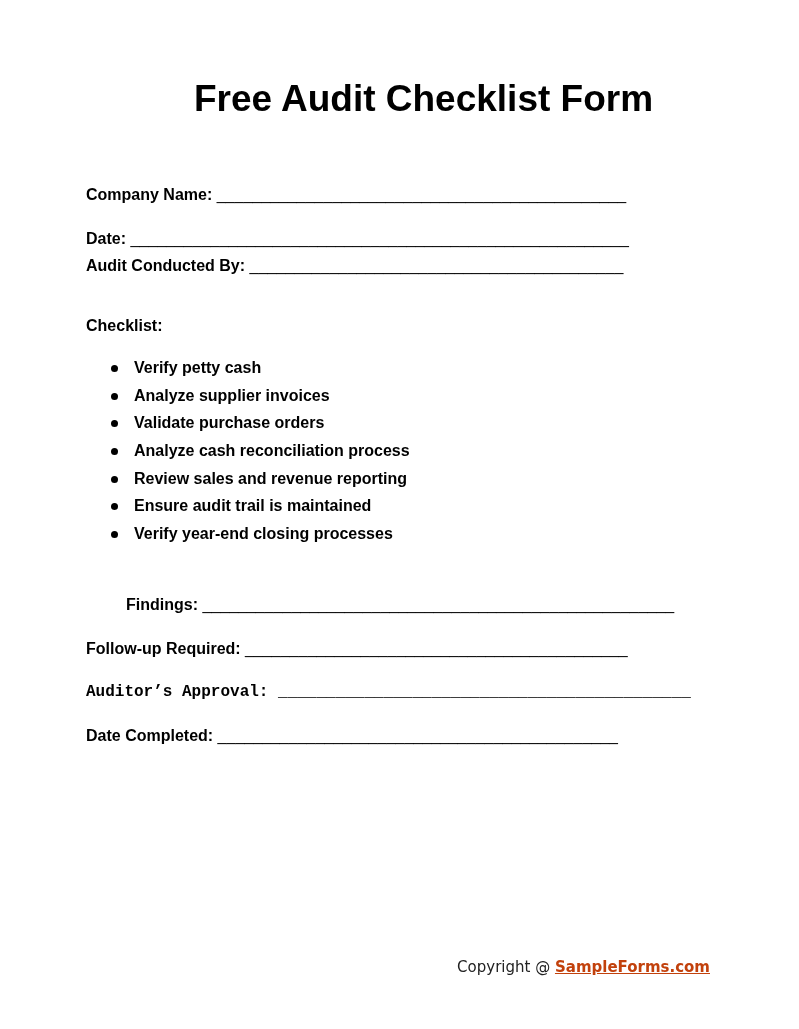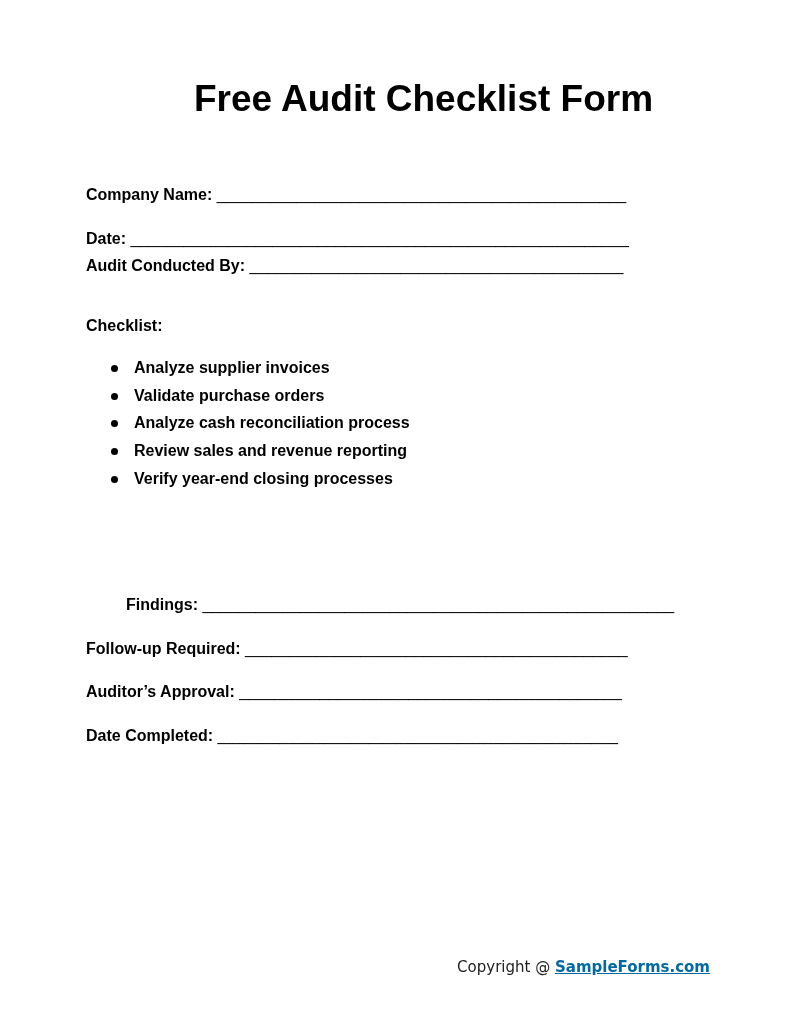--- a/index.html
+++ b/index.html
@@ -26,21 +26,21 @@
       height: 27.7px; line-height: 20px;
     }
     .checklist li .bullet {
       position: absolute; left: 25px; top: 7px; width: 7px; height: 7px;
       border-radius: 50%; background: #000;
     }
     .footer {
       position: absolute; top: 958px; right: 89px; font-size: 15px;
       font-family: "DejaVu Sans", sans-serif; color: #222; white-space: nowrap;
     }
-    .footer a { color: #0369a1; font-weight: bold; text-decoration: underline; }
+    .footer a { color: #c2410c; font-weight: bold; text-decoration: underline; }
   </style>
 </head>
 <body>
 
 <h1 class="title">Free Audit Checklist Form</h1>
 
 <div class="field" style="top:185px;">
   <span>Company Name:</span>
   <span class="line">______________________________________________</span>
 </div>
@@ -49,36 +49,38 @@
   <span class="line">________________________________________________________</span>
 </div>
 <div class="field" style="top:256px;text-align:center;">
   <span>Audit Conducted By:</span>
   <span class="line">__________________________________________</span>
 </div>
 
 <div class="field" style="top:316px;">Checklist:</div>
 
 <ul class="checklist">
+  <li><span class="bullet"></span><span>Verify petty cash</span></li>
   <li><span class="bullet"></span><span>Analyze supplier invoices</span></li>
   <li><span class="bullet"></span><span>Validate purchase orders</span></li>
   <li><span class="bullet"></span><span>Analyze cash reconciliation process</span></li>
   <li><span class="bullet"></span><span>Review sales and revenue reporting</span></li>
+  <li><span class="bullet"></span><span>Ensure audit trail is maintained</span></li>
   <li><span class="bullet"></span><span>Verify year-end closing processes</span></li>
 </ul>
 
 <div class="field" style="top:595px;margin-left:40px;">
   <span>Findings:</span>
   <span class="line">_____________________________________________________</span>
 </div>
 <div class="field" style="top:639px;">
   <span>Follow-up Required:</span>
   <span class="line">___________________________________________</span>
 </div>
-<div class="field" style="top:682px;">
+<div class="field" style="top:682px;font-family:Liberation Mono, monospace;">
   <span>Auditor’s Approval:</span>
   <span class="line">___________________________________________</span>
 </div>
 <div class="field" style="top:726px;">
   <span>Date Completed:</span>
   <span class="line">_____________________________________________</span>
 </div>
 
 <div class="footer">
   <span>Copyright @ </span><a>SampleForms.com</a>

